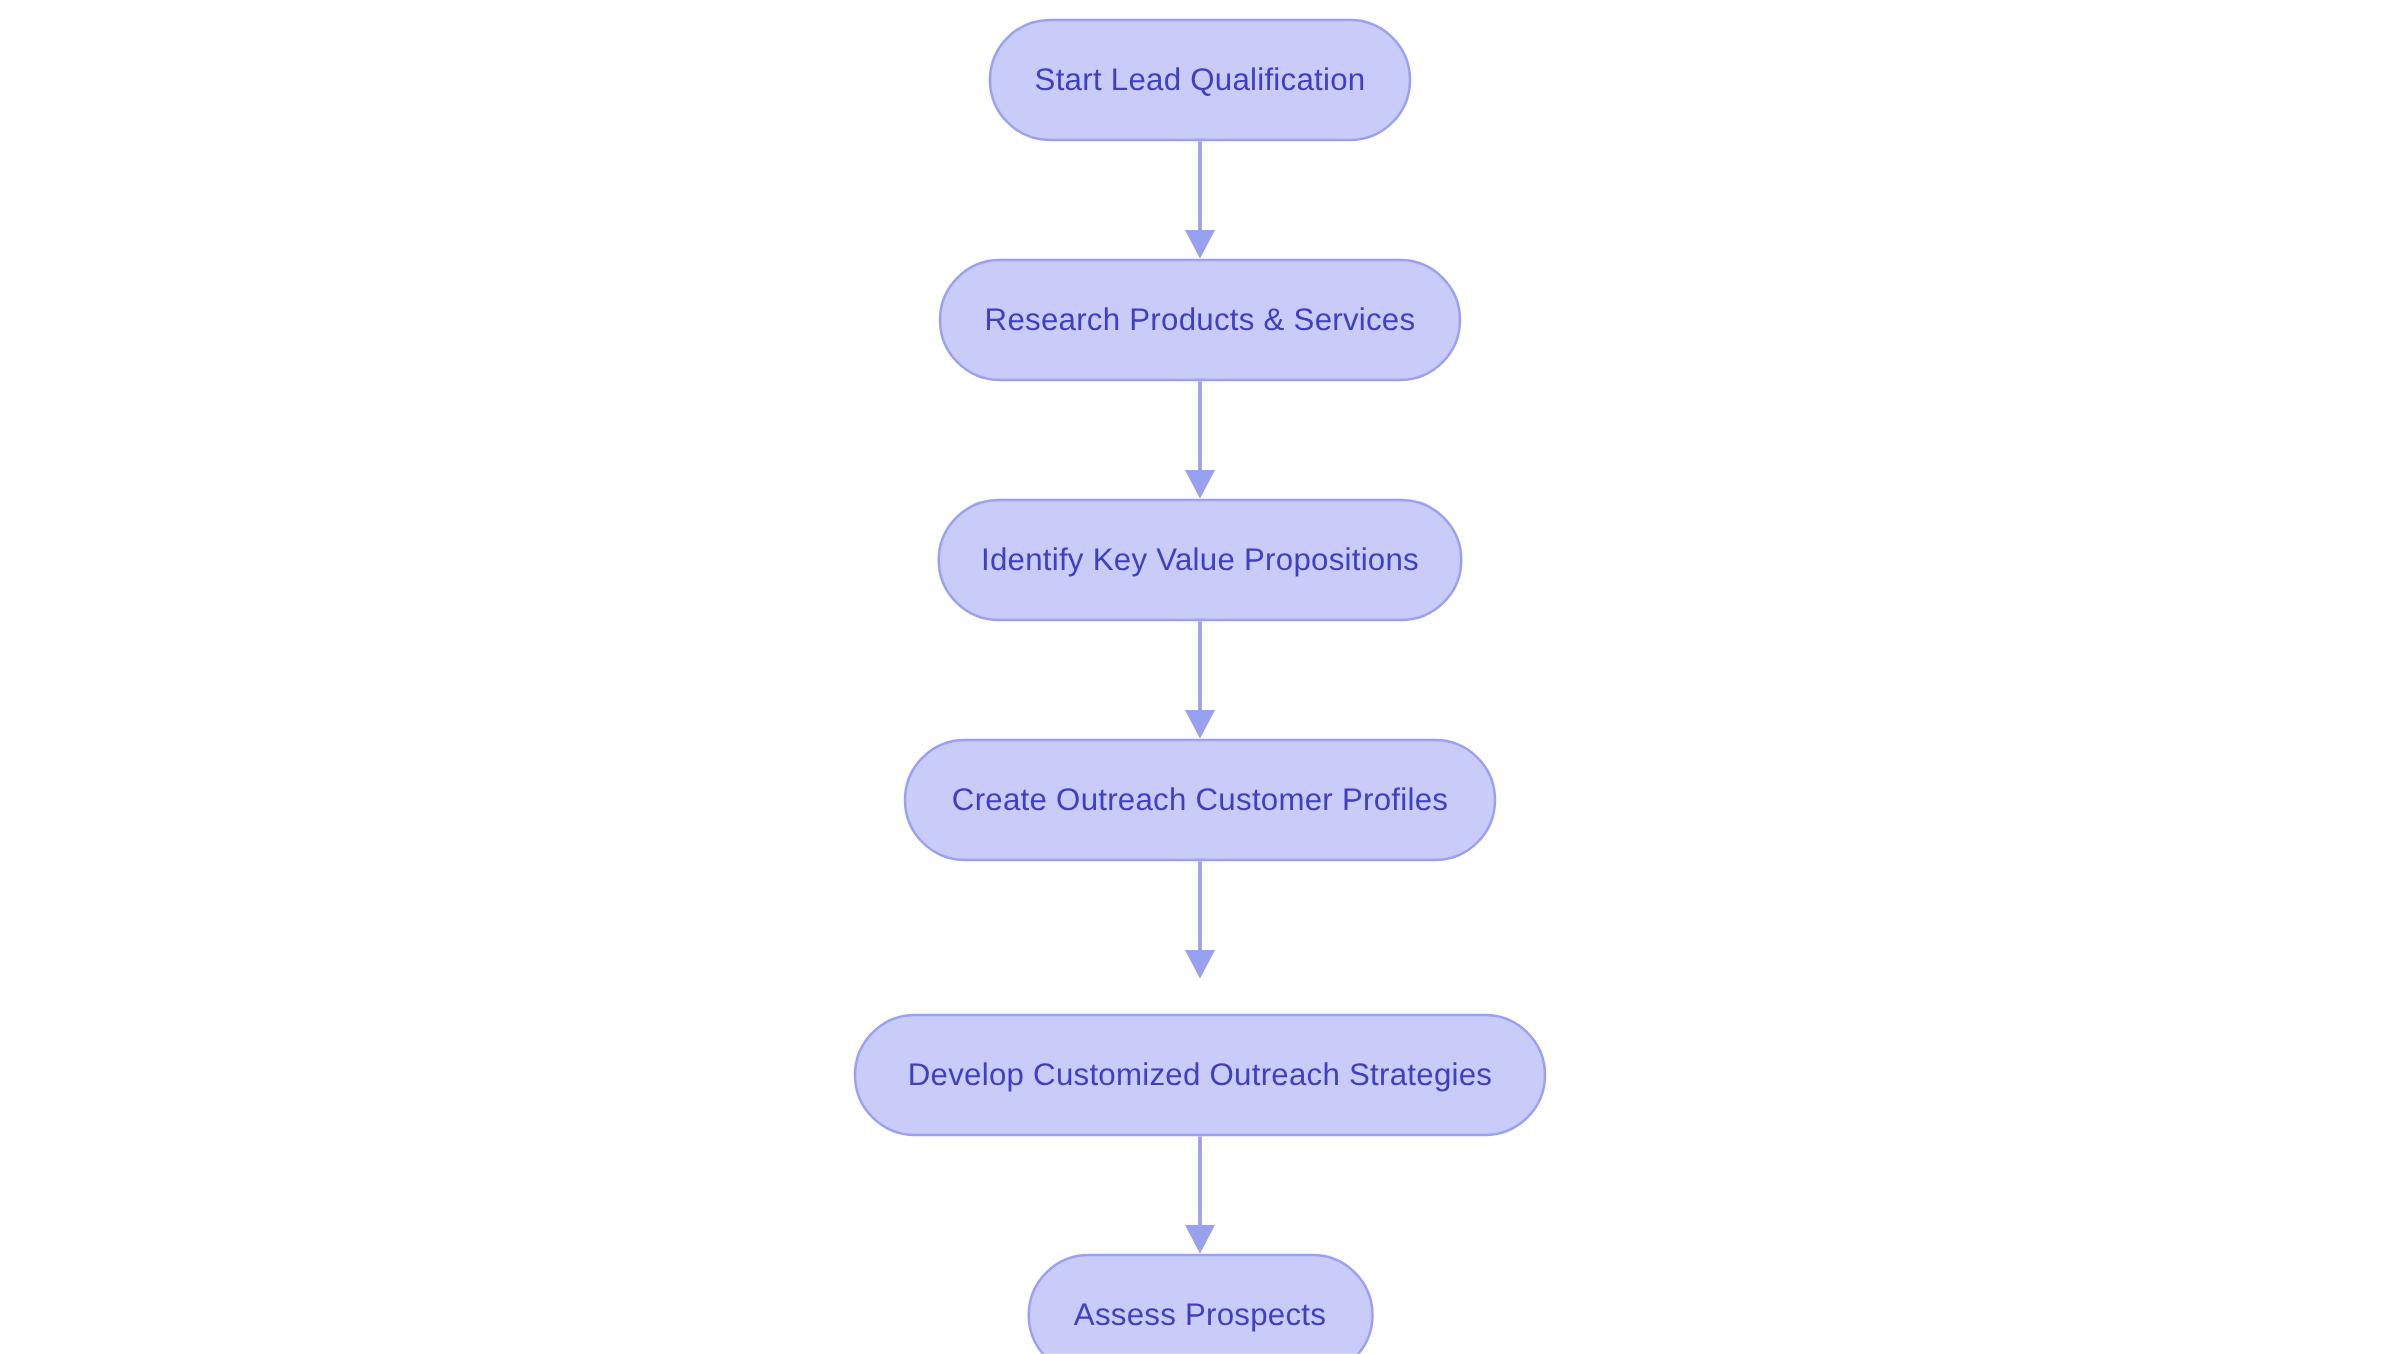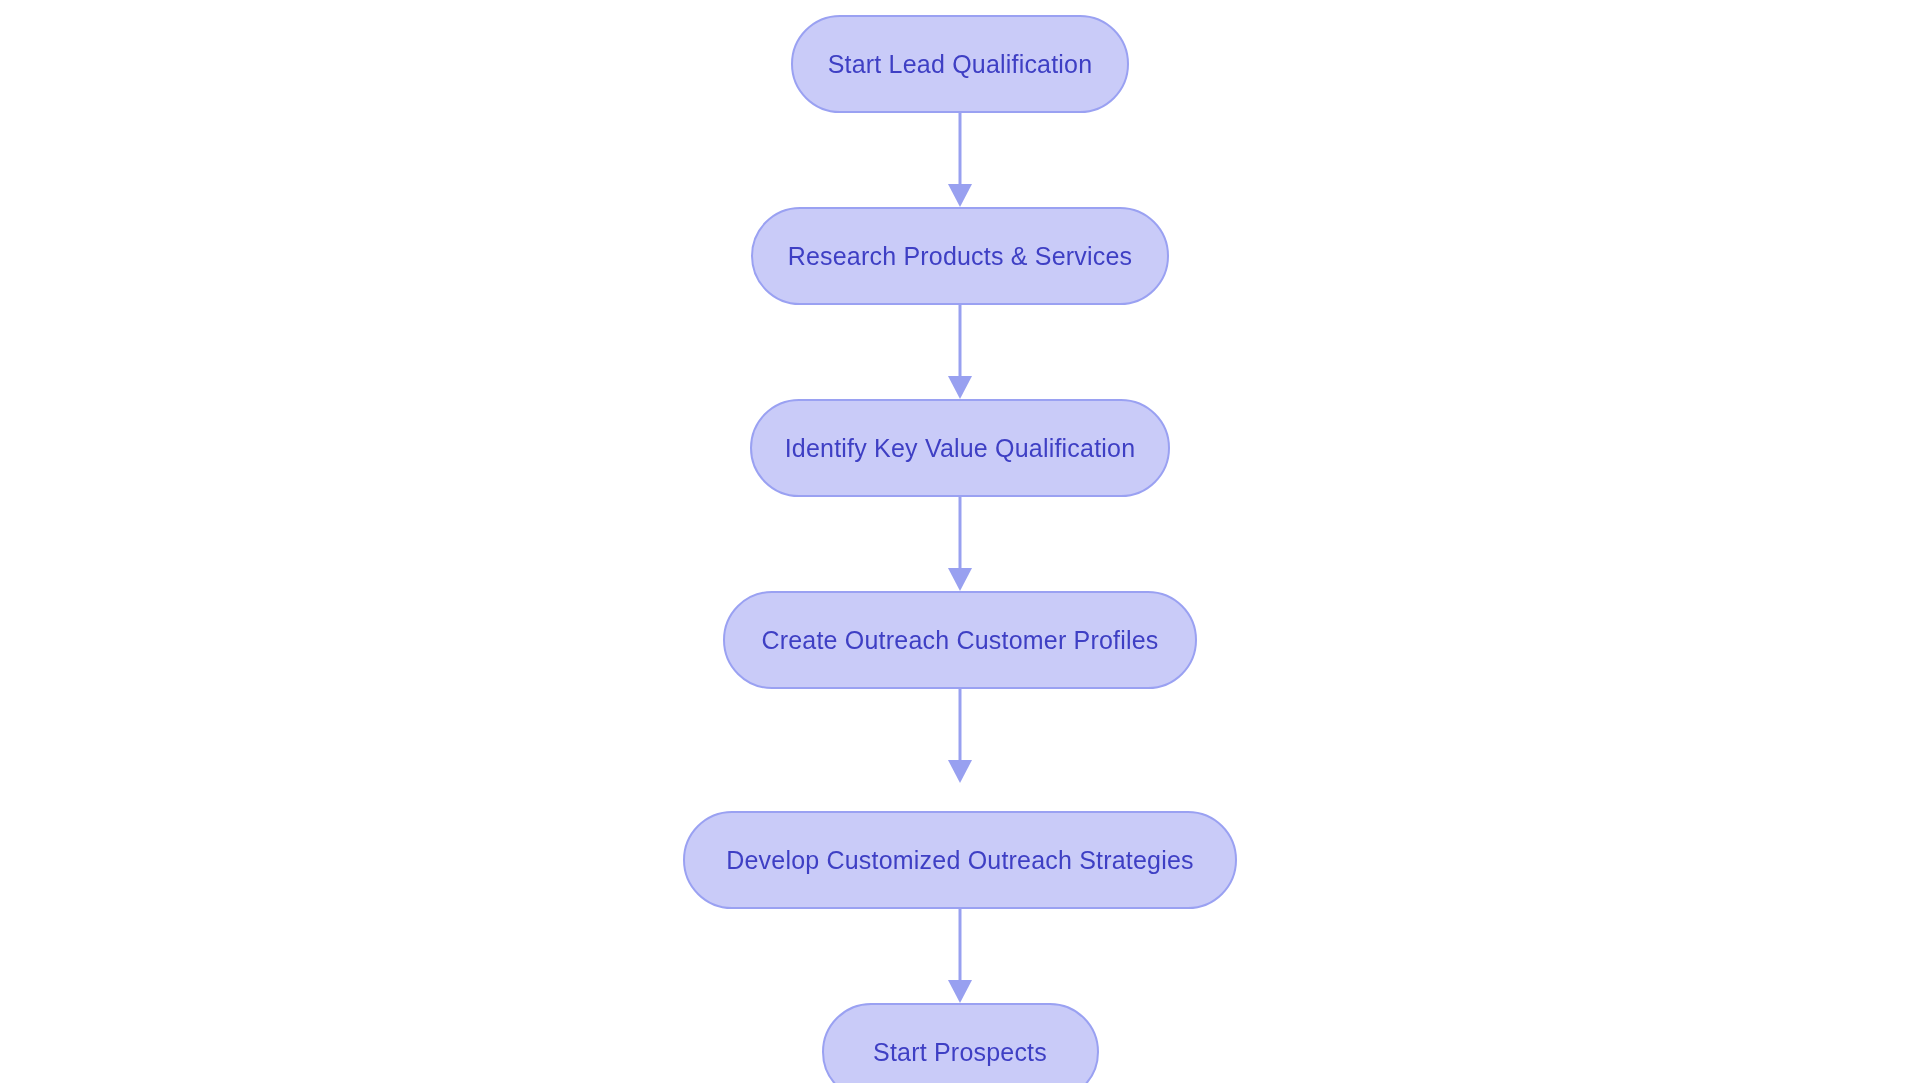--- a/index.html
+++ b/index.html
@@ -87,21 +87,21 @@
     <div class="node w2">
       <span>Research Products &amp; Services</span>
     </div>
 
     <svg class="arrow" viewBox="0 0 28 94" xmlns="http://www.w3.org/2000/svg">
       <line x1="14" y1="0" x2="14" y2="72"></line>
       <polygon points="14,94 2,71 26,71"></polygon>
     </svg>
 
     <div class="node w3">
-      <span>Identify Key Value Qualification</span>
+      <span>Identify Key Value Propositions</span>
     </div>
 
     <svg class="arrow" viewBox="0 0 28 94" xmlns="http://www.w3.org/2000/svg">
       <line x1="14" y1="0" x2="14" y2="72"></line>
       <polygon points="14,94 2,71 26,71"></polygon>
     </svg>
 
     <div class="node w4">
       <span>Create Outreach Customer Profiles</span>
     </div>
@@ -114,17 +114,17 @@
     <div class="node w5">
       <span>Develop Customized Outreach Strategies</span>
     </div>
 
     <svg class="arrow" viewBox="0 0 28 94" xmlns="http://www.w3.org/2000/svg">
       <line x1="14" y1="0" x2="14" y2="72"></line>
       <polygon points="14,94 2,71 26,71"></polygon>
     </svg>
 
     <div class="node w6">
-      <span>Start Prospects</span>
+      <span>Assess Prospects</span>
     </div>
 
   </div>
 </div>
 
 </body></html>

